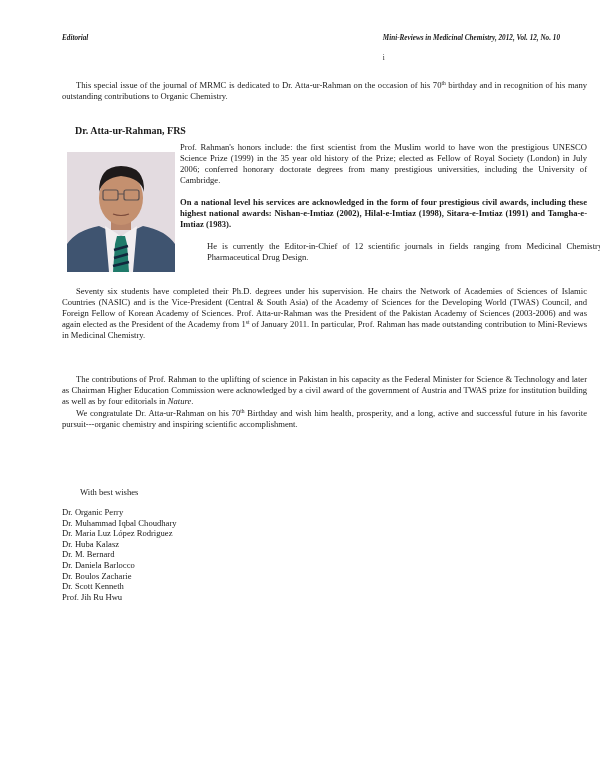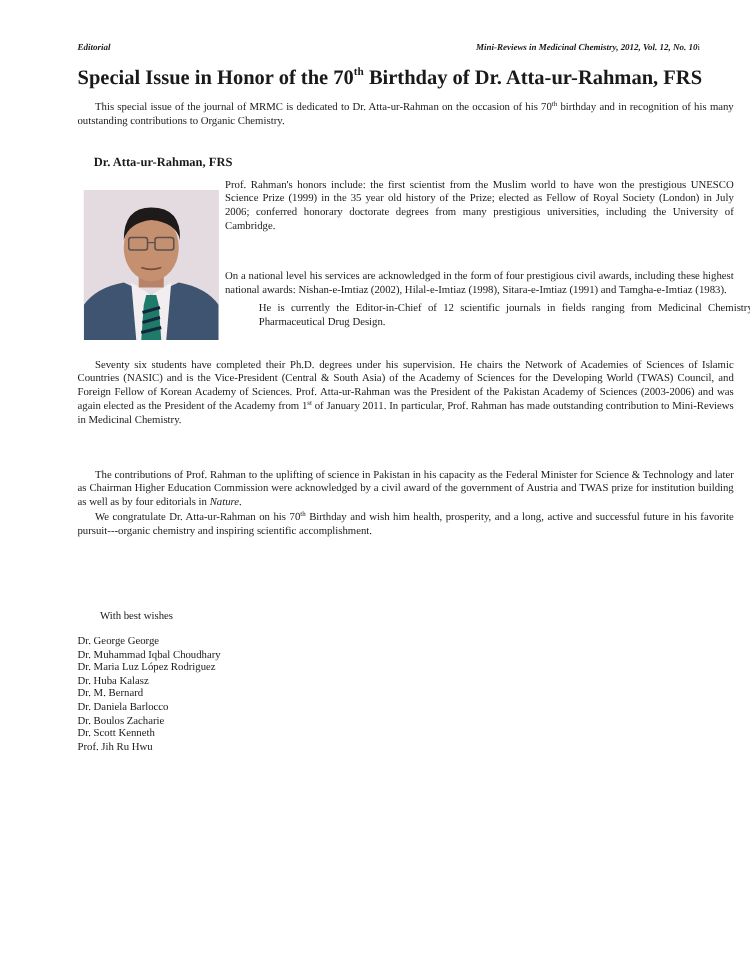--- a/index.html
+++ b/index.html
@@ -7,21 +7,21 @@
     width: 600px; height: 776px; position: relative; overflow: hidden;
     font-family: "Liberation Serif", "DejaVu Serif", serif;
     color: #1a1a1a;
   }
   .page { position: absolute; left: 0; top: 0; width: 600px; height: 552px; }
   .running-head {
     position: absolute; left: 62px; right: 40px; top: 34px;
     font-size: 7.2px; font-style: italic; font-weight: bold;
     display: flex; justify-content: space-between; align-items: baseline;
   }
-  .running-head .right { display: flex; gap: 0; }
+  .running-head .right { display: flex; gap: 12px; flex-direction: column; }
   .running-head .pageno { font-style: normal; font-weight: normal; }
   .title {
     position: absolute; left: 62px; top: 52px; width: 520px;
     font-size: 16.4px; font-weight: bold; white-space: nowrap; letter-spacing: 0px;
   }
   .title sup { font-size: 9px; vertical-align: 7px; line-height: 0; }
   p { margin: 0; }
   .body-text {
     font-size: 8.6px; line-height: 11px; text-align: justify;
   }
@@ -31,21 +31,21 @@
     position: absolute; left: 75px; top: 125px;
     font-size: 10px; font-weight: bold;
   }
   .photo {
     position: absolute; left: 67px; top: 152px; width: 108px; height: 120px;
     background: #e3dbe0; overflow: hidden;
   }
   .photo svg { display: block; }
   .side-col { position: absolute; left: 180px; width: 407px; }
   .side1 { top: 142px; }
-  .side2 { top: 215px; }
+  .side2 { top: 197px; font-weight: bold; }
   .side3 { top: 241px; margin-left: 27px; }
   .main-col { position: absolute; left: 62px; width: 525px; text-indent: 14px; }
   .p1 { top: 286px; }
   .p2 { top: 346px; }
   .p3 { top: 374px; }
   .p4 { top: 408px; }
   .closing { position: absolute; left: 80px; top: 487px; font-size: 8.6px; }
   .signatories {
     position: absolute; left: 62px; top: 507px; margin: 0; padding: 0; list-style: none;
     font-size: 8.6px; line-height: 10.6px;
@@ -57,23 +57,20 @@
 <div class="page">
 
   <div class="running-head">
     <span>Editorial</span>
     <span class="right">
       <span>Mini-Reviews in Medicinal Chemistry, 2012, Vol. 12, No. 10</span>
       <span class="pageno">i</span>
     </span>
   </div>
 
-  <h1 class="title" style="margin:0;">
-    <span>Special Issue in Honor of the 70</span><sup>th</sup><span> Birthday of Dr. Atta-ur-Rahman, FRS</span>
-  </h1>
 
   <p class="body-text intro">
     <span>This special issue of the journal of MRMC is dedicated to Dr. Atta-ur-Rahman on the occasion of his 70</span><sup>th</sup><span> birthday and in recognition of his many outstanding contributions to Organic Chemistry.</span>
   </p>
 
   <div class="section-head">Dr. Atta-ur-Rahman, FRS</div>
 
   <div class="photo">
     <svg width="108" height="120" viewBox="0 0 108 120">
       <rect x="0" y="0" width="108" height="120" fill="#e3dbe0"></rect>
@@ -112,21 +109,21 @@
     <span>The contributions of Prof. Rahman to the uplifting of science in Pakistan in his capacity as the Federal Minister for Science &amp; Technology and later as Chairman Higher Education Commission were acknowledged by a civil award of the government of Austria and TWAS prize for institution building as well as by four editorials in </span><i>Nature</i><span>.</span>
   </p>
 
   <p class="body-text main-col p4">
     <span>We congratulate Dr. Atta-ur-Rahman on his 70</span><sup>th</sup><span> Birthday and wish him health, prosperity, and a long, active and successful future in his favorite pursuit---organic chemistry and inspiring scientific accomplishment.</span>
   </p>
 
   <div class="closing">With best wishes</div>
 
   <ul class="signatories">
-    <li>Dr. George George</li>
+    <li>Dr. Organic Perry</li>
     <li>Dr. Muhammad Iqbal Choudhary</li>
     <li>Dr. Maria Luz López Rodriguez</li>
     <li>Dr. Huba Kalasz</li>
     <li>Dr. M. Bernard</li>
     <li>Dr. Daniela Barlocco</li>
     <li>Dr. Boulos Zacharie</li>
     <li>Dr. Scott Kenneth</li>
     <li>Prof. Jih Ru Hwu</li>
   </ul>
 

